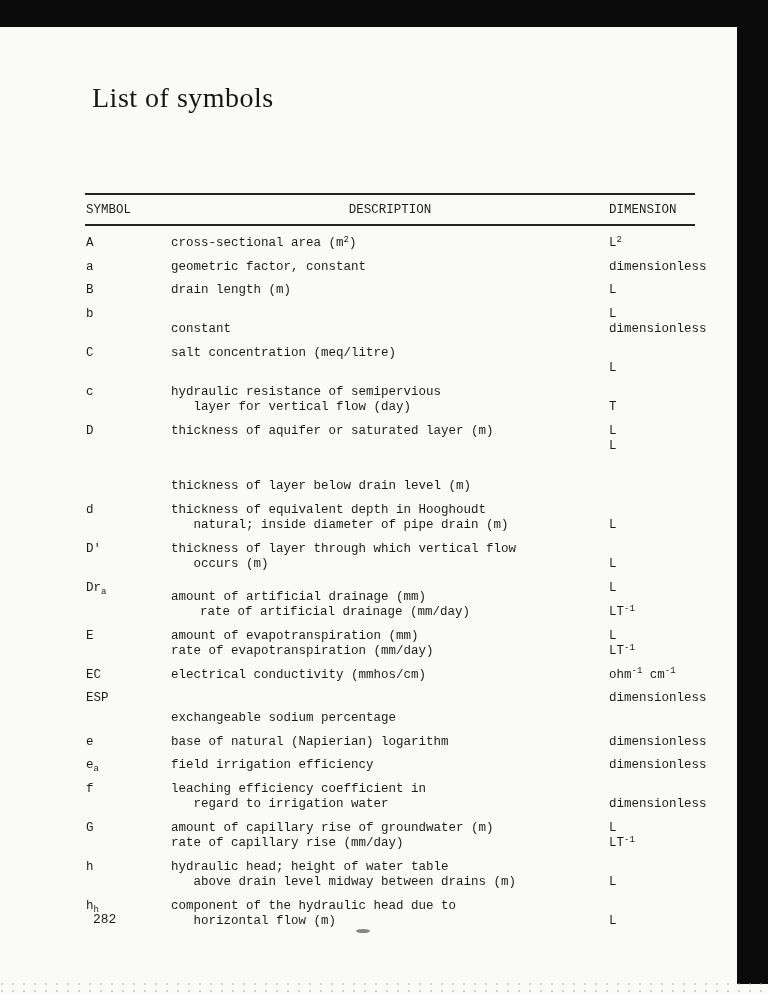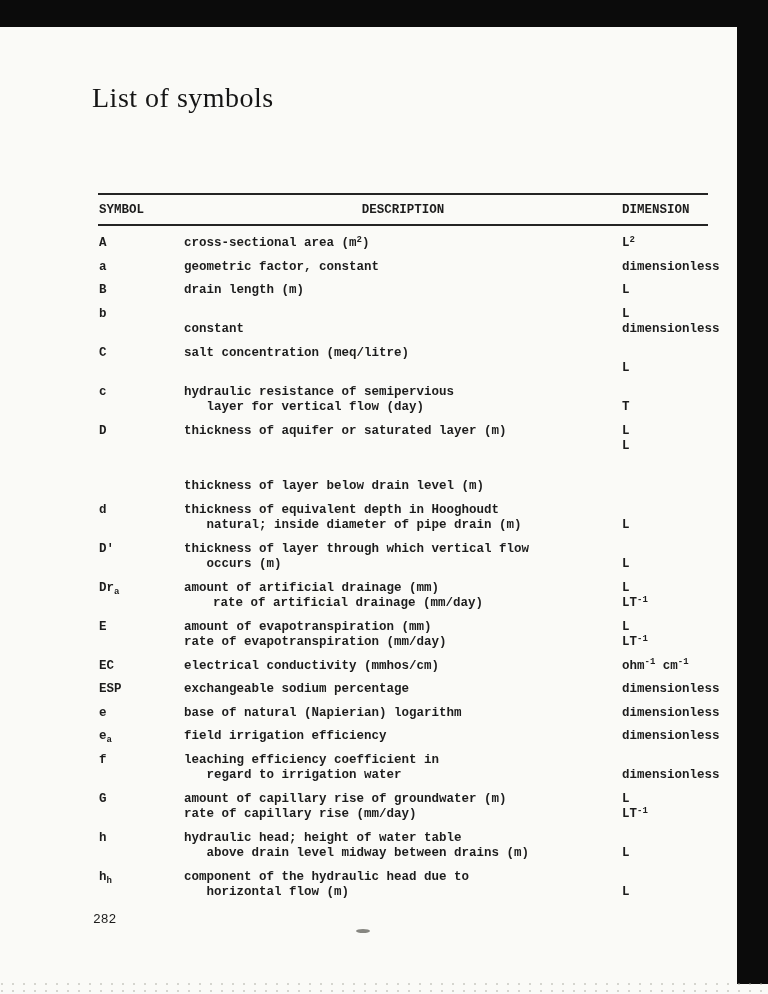--- a/index.html
+++ b/index.html
@@ -31,23 +31,22 @@
   h1.title {
     position: absolute; left: 92px; top: 82px;
     margin: 0;
     font-family: "Liberation Serif", "DejaVu Serif", serif;
     font-weight: 400;
     font-size: 28px;
     letter-spacing: 0.5px;
     color: #151515;
   }
   .table {
-    position: absolute; left: 98px; top: 193px;
+    position: absolute; left: 85px; top: 193px;
     width: 610px;
-    font-weight: bold;
   }
   .thead {
     display: grid;
     grid-template-columns: 85px 438px auto;
     border-top: 2px solid #242424;
     border-bottom: 2px solid #242424;
     padding: 8px 0 7px 1px;
     font-size: 12.5px;
   }
   .tbody {
@@ -150,40 +149,40 @@
       </div>
       <div class="group">
         <div class="cell lh" style="grid-area: 1 / 1;">D'</div>
         <div class="cell lh" style="grid-area: 1 / 2;">thickness of layer through which vertical flow</div>
         <div class="cell lh" style="grid-area: 1 / 3;"></div>
         <div class="cell lh" style="grid-area: 2 / 2;">   occurs (m)</div>
         <div class="cell lh" style="grid-area: 2 / 3;">L</div>
       </div>
       <div class="group">
         <div class="cell lh" style="grid-area: 1 / 1;">Dr<sub>a</sub></div>
-        <div class="cell lh" style="grid-area: 1 / 2;">amount of artificial drainage (mm)</div>
+        <div class="cell lh" style="grid-area: 1 / 2; margin-top: 9px;">amount of artificial drainage (mm)</div>
         <div class="cell lh" style="grid-area: 1 / 3;">L</div>
         <div class="cell lh" style="grid-area: 2 / 2; margin-left: 29px;">rate of artificial drainage (mm/day)</div>
         <div class="cell lh" style="grid-area: 2 / 3;">LT<sup>-1</sup></div>
       </div>
       <div class="group">
         <div class="cell lh" style="grid-area: 1 / 1;">E</div>
         <div class="cell lh" style="grid-area: 1 / 2;">amount of evapotranspiration (mm)</div>
         <div class="cell lh" style="grid-area: 1 / 3;">L</div>
         <div class="cell lh" style="grid-area: 2 / 2;">rate of evapotranspiration (mm/day)</div>
         <div class="cell lh" style="grid-area: 2 / 3;">LT<sup>-1</sup></div>
       </div>
       <div class="group">
         <div class="cell lh" style="grid-area: 1 / 1;">EC</div>
         <div class="cell lh" style="grid-area: 1 / 2;">electrical conductivity (mmhos/cm)</div>
         <div class="cell lh" style="grid-area: 1 / 3;">ohm<sup>-1</sup> cm<sup>-1</sup></div>
       </div>
       <div class="group">
         <div class="cell lh" style="grid-area: 1 / 1;">ESP</div>
-        <div class="cell lh" style="grid-area: 1 / 2;">exchangeable sodium percentage</div>
+        <div class="cell lh" style="grid-area: 1 / 2; margin-top: 20px;">exchangeable sodium percentage</div>
         <div class="cell lh" style="grid-area: 1 / 3;">dimensionless</div>
       </div>
       <div class="group">
         <div class="cell lh" style="grid-area: 1 / 1;">e</div>
         <div class="cell lh" style="grid-area: 1 / 2;">base of natural (Napierian) logarithm</div>
         <div class="cell lh" style="grid-area: 1 / 3;">dimensionless</div>
       </div>
       <div class="group">
         <div class="cell lh" style="grid-area: 1 / 1;">e<sub>a</sub></div>
         <div class="cell lh" style="grid-area: 1 / 2;">field irrigation efficiency</div>

